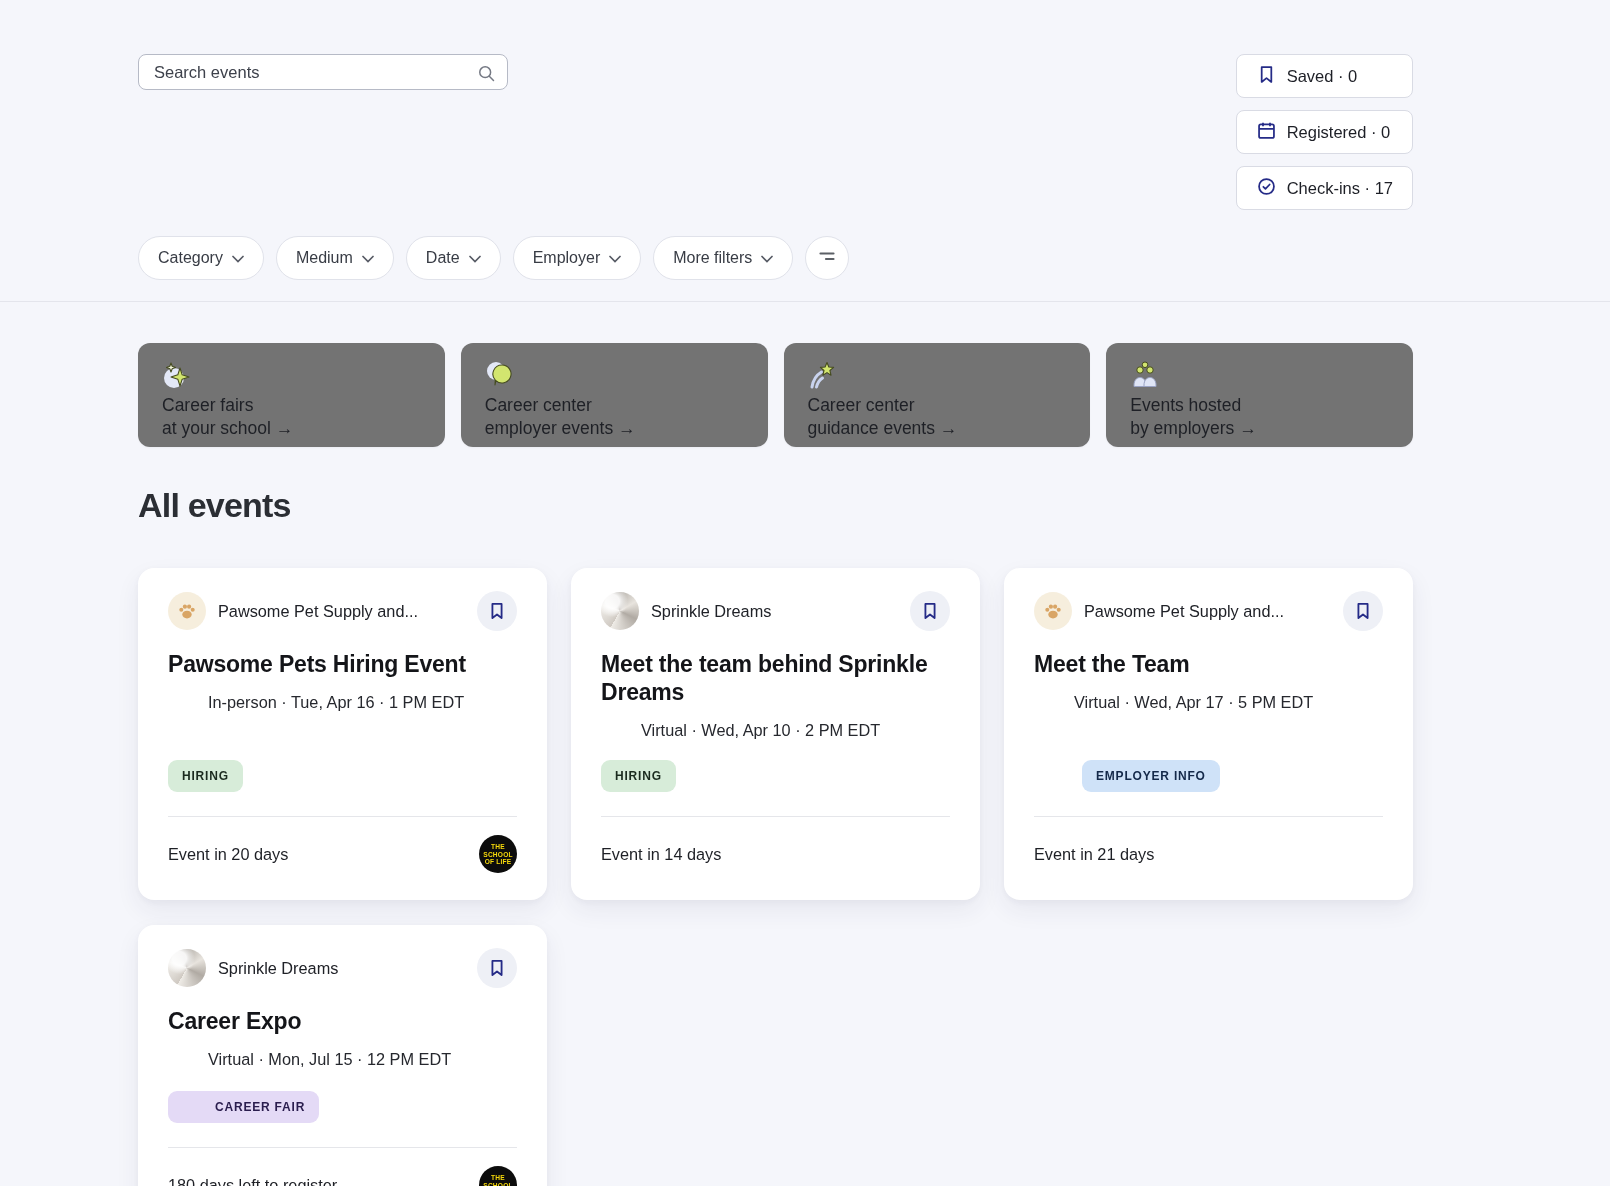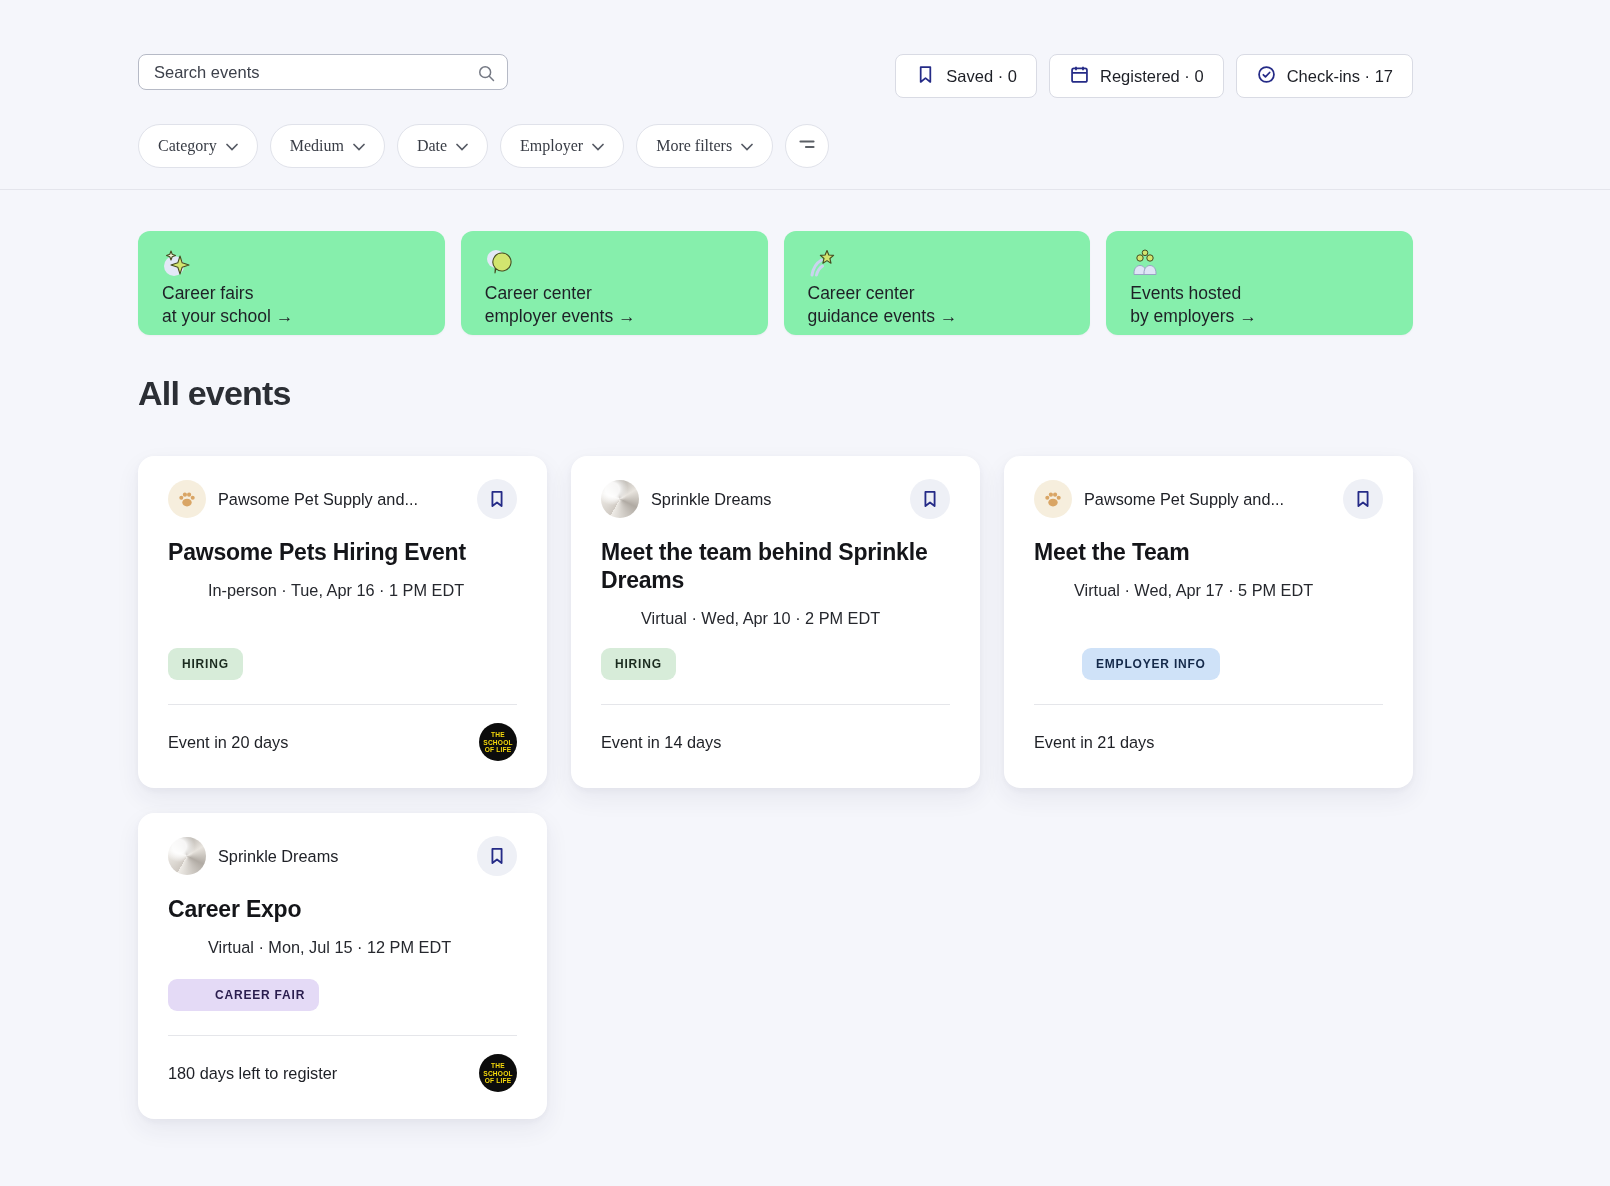--- a/index.html
+++ b/index.html
@@ -16,42 +16,42 @@
   .topbar { display:flex; justify-content:space-between; align-items:flex-start; margin-top:54px; }
   .search-box { position:relative; width:370px; }
   .search-box input {
     width:100%; height:36px; border:1px solid #b6bac6; border-radius:8px;
     background:#fff; padding:0 40px 0 15px; font-size:16.5px; color:#2c2f37;
     font-family:"Liberation Sans", sans-serif; outline:none;
   }
   .search-box input::placeholder { color:#3d414b; opacity:1; }
   .search-box .search-ic { position:absolute; right:11px; top:9px; }
 
-  .actions { display:flex; gap:12px; }
+  .actions { display:flex; gap:12px;flex-direction:column; }
   .action-btn {
     display:flex; align-items:center; gap:10px; height:44px; padding:0 19px;
     background:#fff; border:1px solid #d9dbe4; border-radius:8px; cursor:pointer;
     font-size:16.5px; color:#1d1f26; font-family:"Liberation Sans", sans-serif;
   }
 
   
   .filters { display:flex; gap:12px; margin-top:26px; align-items:center; }
   .pill {
     display:flex; align-items:center; gap:9px; height:44px; padding:0 19px;
     background:#fff; border:1px solid #e0e2ea; border-radius:22px; cursor:pointer;
-    font-size:16px; color:#383c45; font-family:Liberation Serif, serif;
+    font-size:16px; color:#383c45; font-family:Liberation Sans, sans-serif;
   }
   .pill-round { width:44px; height:44px; padding:0; justify-content:center; border-radius:50%; }
 
   .page-divider { border:none; border-top:1px solid #e4e5ec; margin-top:21px; }
 
   
   .quick-grid { display:grid; grid-template-columns:repeat(4,1fr); gap:16px; margin-top:41px; }
   .quick-card {
-    background:#86efac; border-radius:12px; height:104px; padding:17px 24px 15px;
+    background:#737373; border-radius:12px; height:104px; padding:17px 24px 15px;
     display:flex; flex-direction:column; justify-content:space-between; cursor:pointer;
     box-shadow:0 1px 2px rgba(25,28,55,0.04);
   }
   .quick-label { font-size:17.5px; line-height:1.3; color:#1e2026; }
 
   
   .section-title { margin-top:39px; font-size:34px; font-weight:700; letter-spacing:-0.8px; color:#2b2e34; }
 
   
   .events-grid { display:grid; grid-template-columns:repeat(3,1fr); gap:25px 24px; margin-top:43px; }

